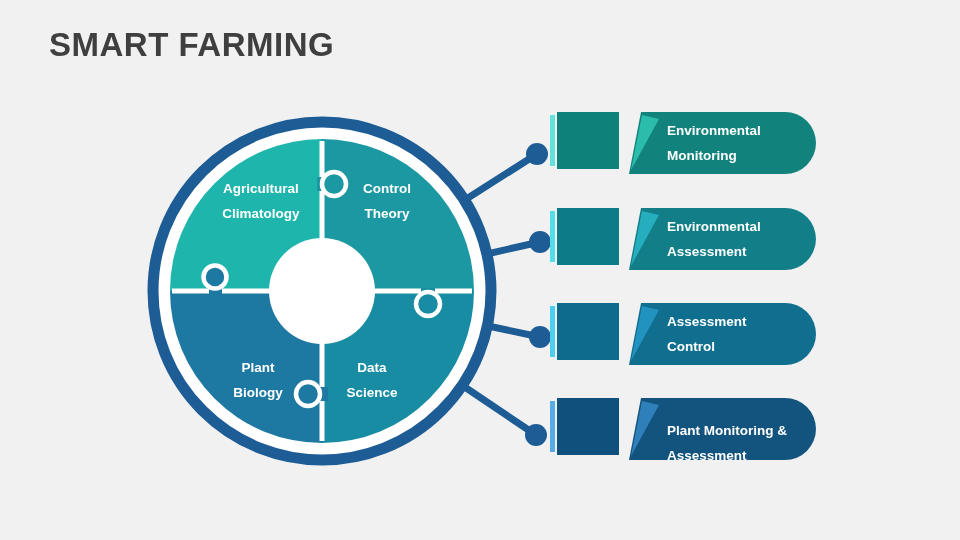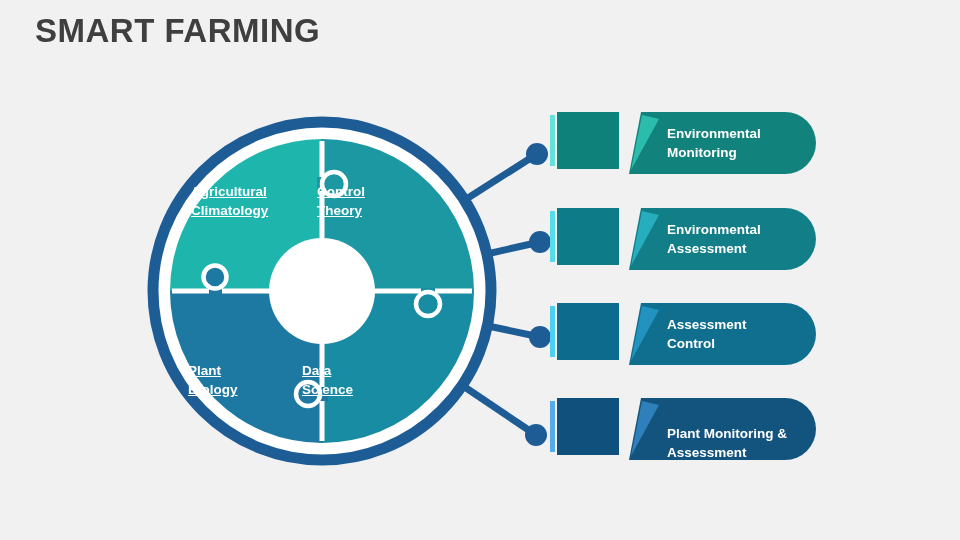--- a/index.html
+++ b/index.html
@@ -8,43 +8,42 @@
     width: 960px;
     height: 540px;
     background: #f1f1f1;
     overflow: hidden;
     font-family: "Liberation Sans", sans-serif;
   }
   .slide-title {
     position: absolute;
     left: 35px;
     top: 12px;
-    margin: 0;
+    margin: 14px;
     font-size: 33px;
     font-weight: 700;
     letter-spacing: 0.5px;
     color: #3f3f3f;
   }
   .diagram-svg {
     position: absolute;
     left: 0; top: 0;
   }
   .label {
     position: absolute;
     white-space: pre-line;
     color: #ffffff;
     font-weight: 600;
     font-size: 13.5px;
-    line-height: 19px;
+    line-height: 25px;
   }
   .quadrant-label {
     transform: translate(-50%, -50%);
-    text-align: left;
+    text-align: center;
     width: 140px;
-    text-decoration: underline;
   }
   .banner-label {
     left: 667px;
     width: 160px;
     height: 62px;
     display: flex;
     align-items: center;
     text-align: left;
   }
 </style>

